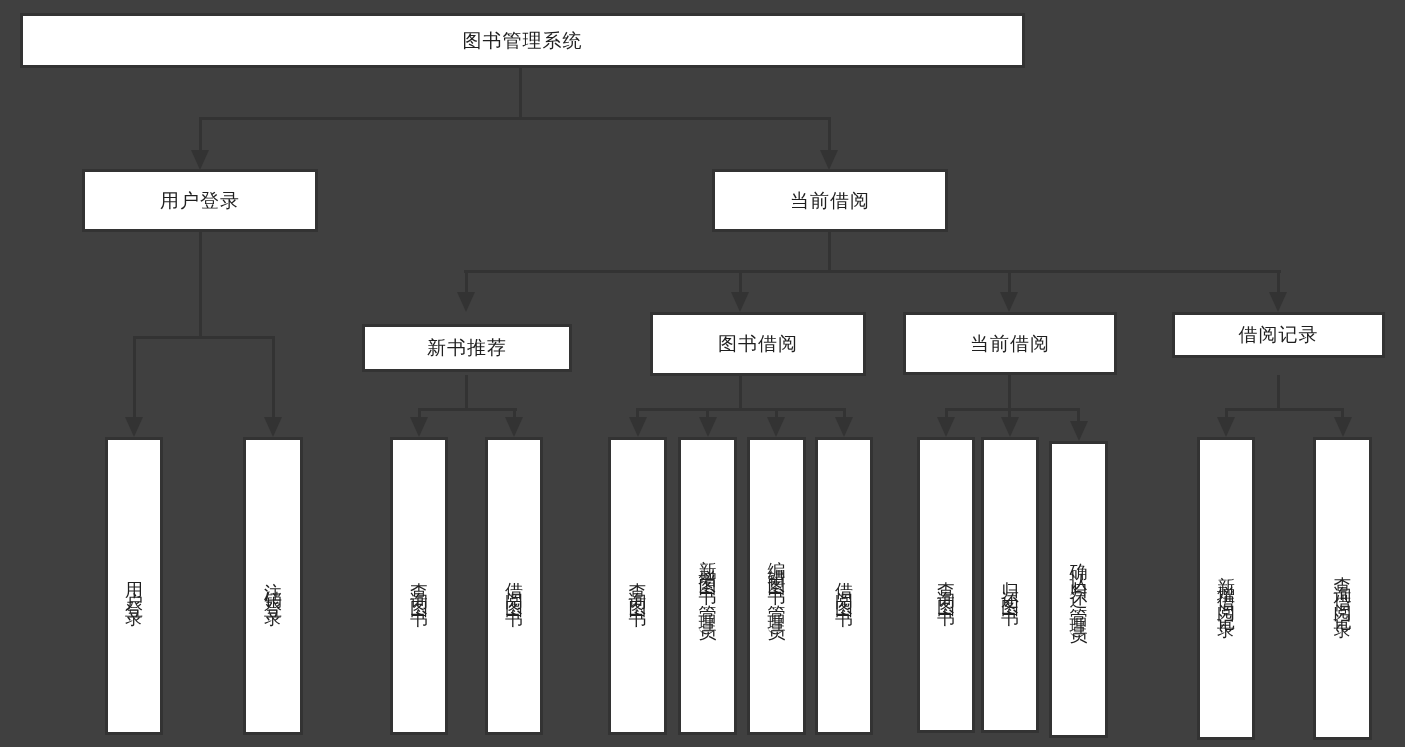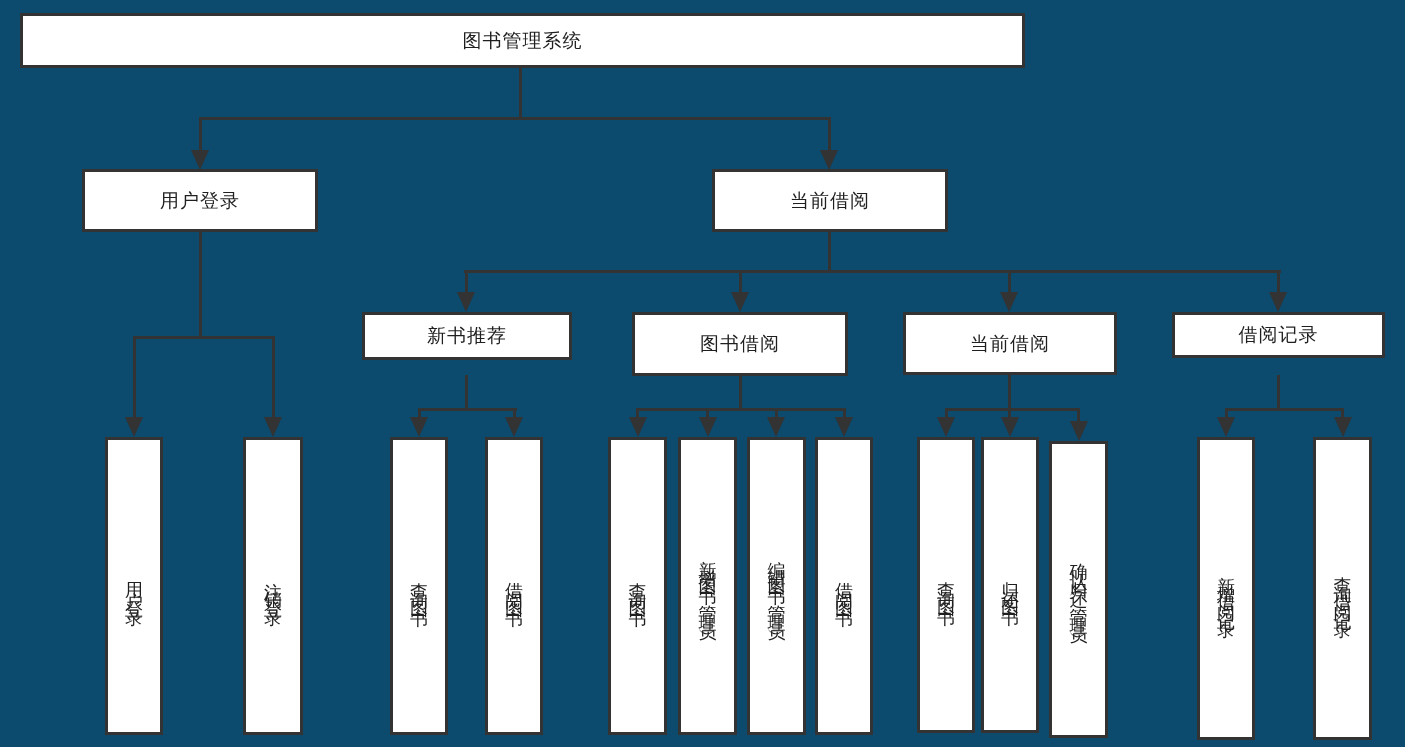--- a/index.html
+++ b/index.html
@@ -1,17 +1,17 @@
 <!DOCTYPE html>
 <html><head>
 <meta charset="utf-8">
 <style>
   html,body{margin:0;padding:0;background:#ffffff;}
   .canvas{
-    position:relative;width:1405px;height:747px;background:#0c4a6e;overflow:hidden;
+    position:relative;width:1405px;height:747px;background:#404040;overflow:hidden;
     font-family:Liberation Serif, serif;color:#1f1f1f;
   }
   .box{
     position:absolute;box-sizing:border-box;border:3px solid #333333;background:#ffffff;
     display:flex;align-items:center;justify-content:center;
   }
   .hlabel{font-size:19px;letter-spacing:1px;white-space:nowrap;}
   .vlabel{
     writing-mode:vertical-rl;text-orientation:mixed;
     font-size:18px;letter-spacing:9px;line-height:1;white-space:nowrap;
@@ -62,24 +62,24 @@
   <div class="hline" style="left:464px;top:270px;width:817px"></div>
   <div class="vline" style="left:465px;top:270px;height:25px"></div>
   <div class="vline" style="left:739px;top:270px;height:25px"></div>
   <div class="vline" style="left:1008px;top:270px;height:25px"></div>
   <div class="vline" style="left:1277px;top:270px;height:25px"></div>
   <div class="arrow" style="left:457px;top:292px"></div>
   <div class="arrow" style="left:731px;top:292px"></div>
   <div class="arrow" style="left:1000px;top:292px"></div>
   <div class="arrow" style="left:1269px;top:292px"></div>
 
-  <div class="box" style="left:362px;top:312px;width:210px;height:48px">
+  <div class="box" style="left:362px;top:324px;width:210px;height:48px">
     <span class="hlabel">新书推荐</span>
   </div>
-  <div class="box" style="left:632px;top:312px;width:216px;height:64px">
+  <div class="box" style="left:650px;top:312px;width:216px;height:64px">
     <span class="hlabel">图书借阅</span>
   </div>
   <div class="box" style="left:903px;top:312px;width:214px;height:63px">
     <span class="hlabel">当前借阅</span>
   </div>
   <div class="box" style="left:1172px;top:312px;width:213px;height:46px">
     <span class="hlabel">借阅记录</span>
   </div>
 
   <div class="vline" style="left:465px;top:375px;height:36px"></div>

